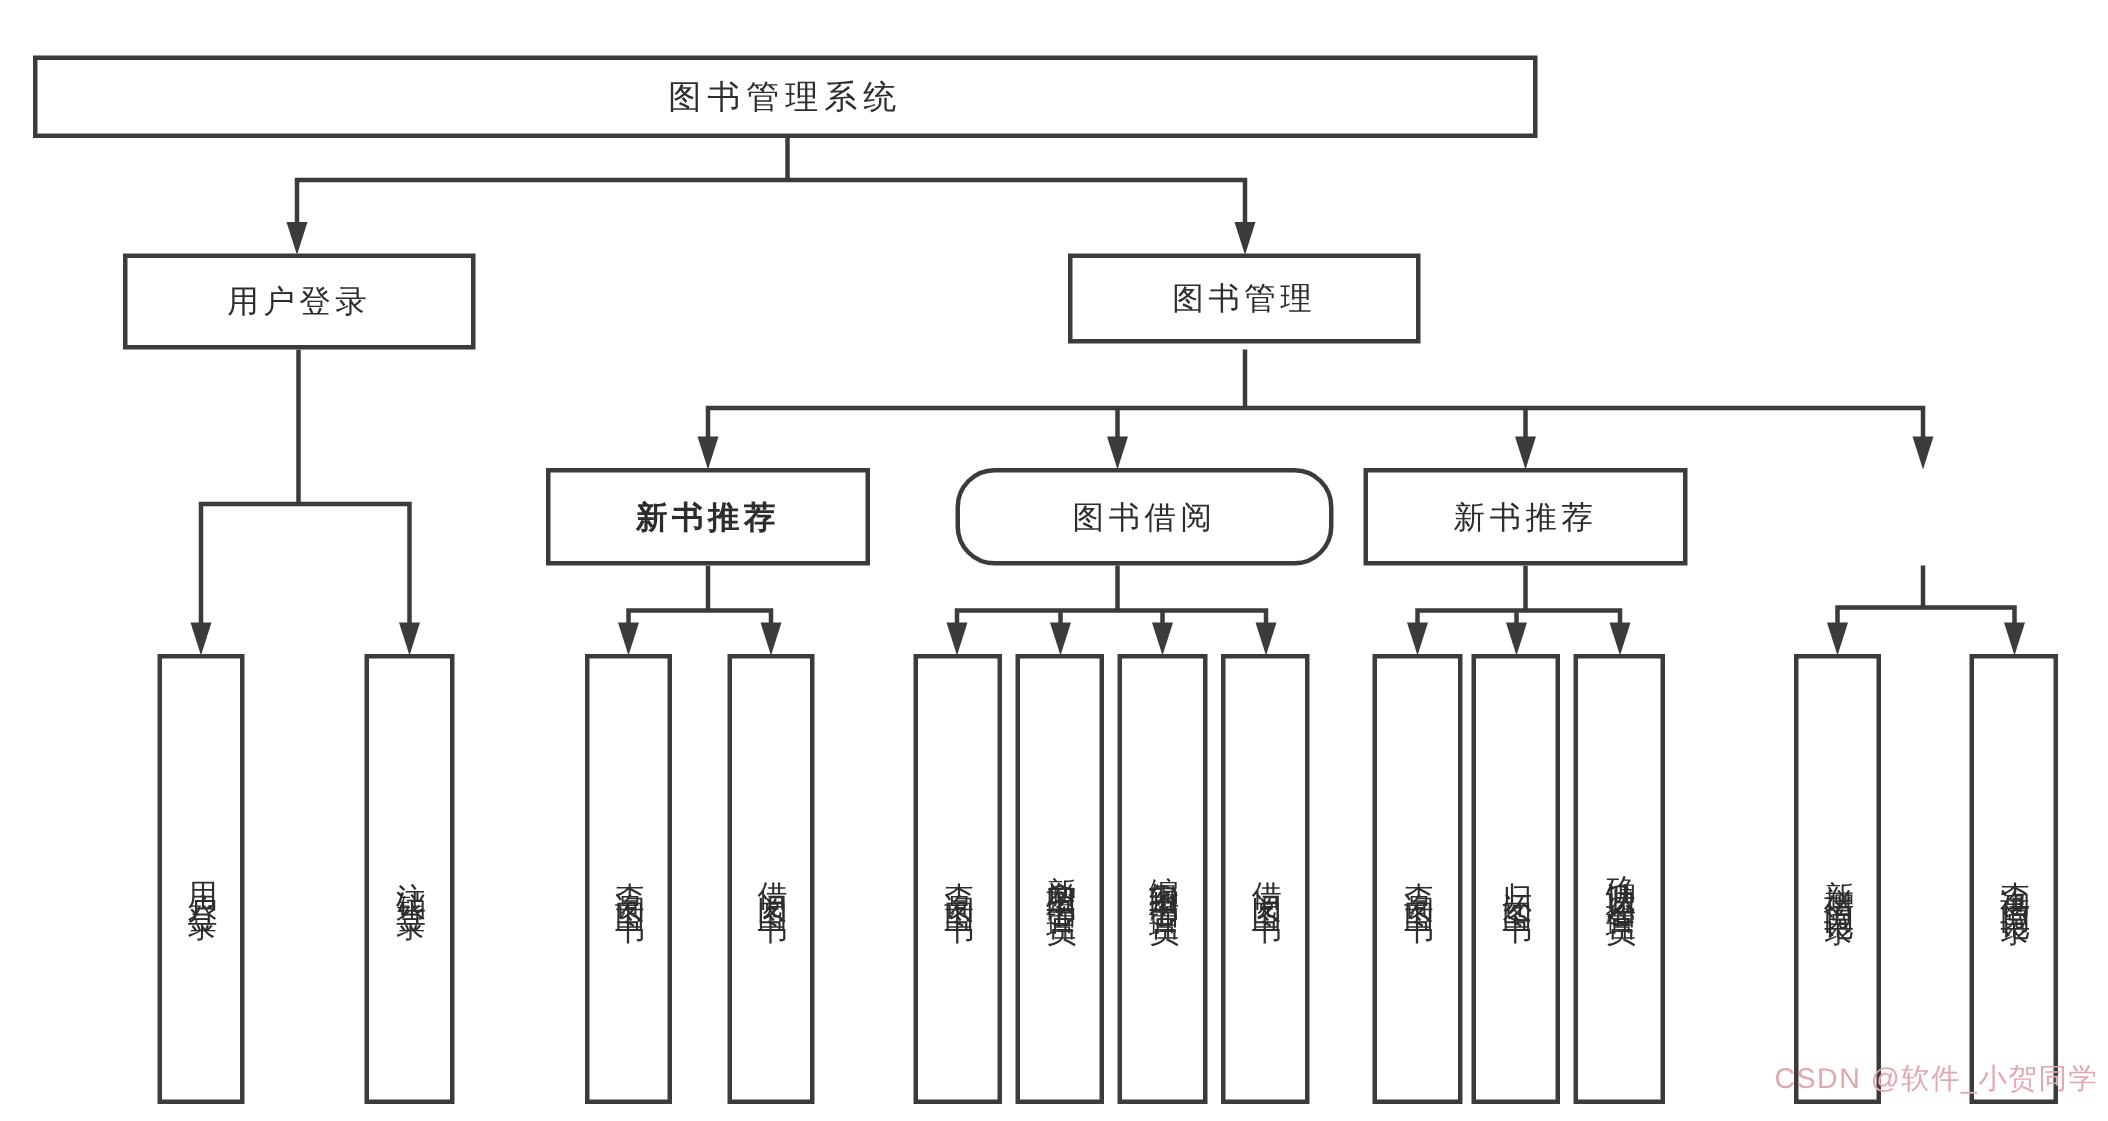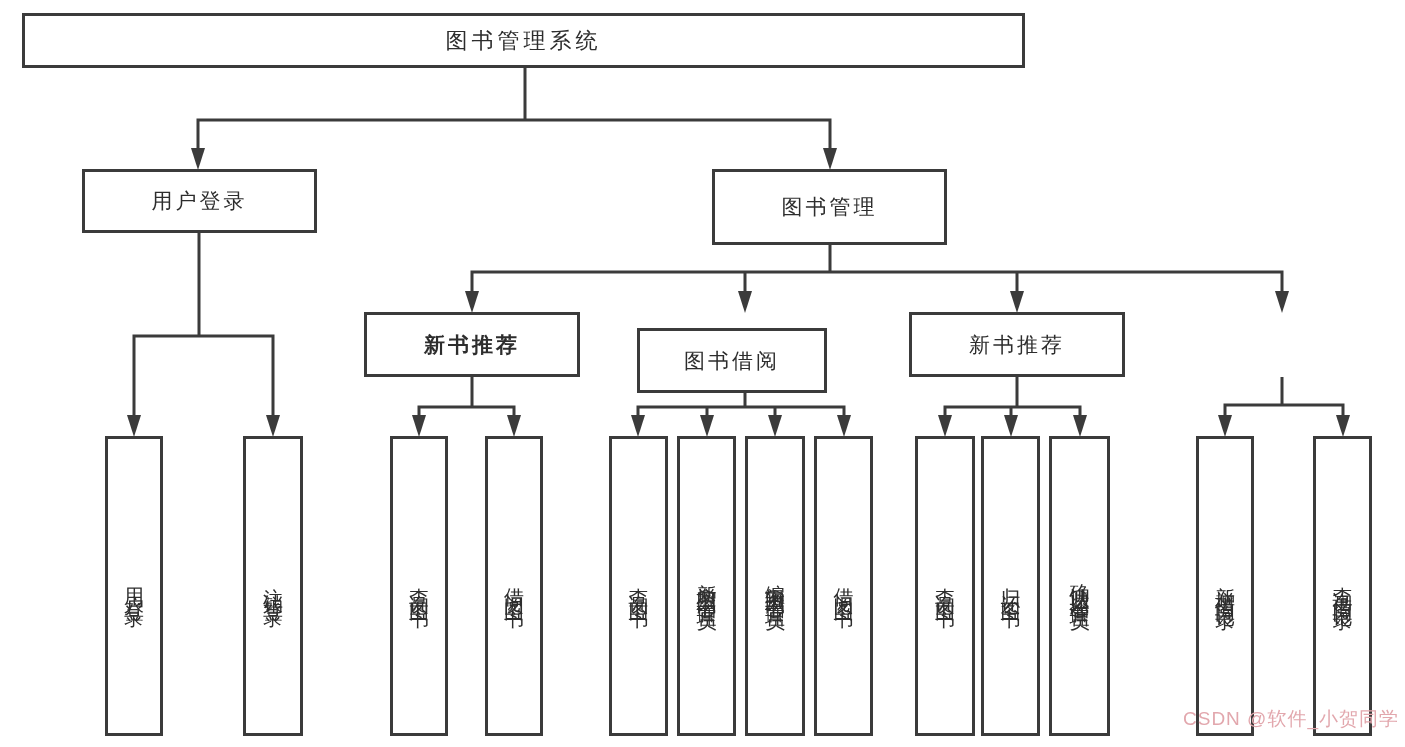--- a/index.html
+++ b/index.html
@@ -12,21 +12,21 @@
   svg.connectors{position:absolute;left:0;top:0;z-index:1;}
   .node{
     position:absolute;box-sizing:border-box;
     border:3px solid var(--line,#3b3b3b);
     background:#ffffff;
     display:flex;align-items:center;justify-content:center;
     color:var(--text,#2d2d2d);
     z-index:2;
   }
   .node-h{font-size:21px;letter-spacing:3px;white-space:nowrap;}
-  .node-root{font-size:22px;letter-spacing:4px;}
+  .node-root{font-size:22px;letter-spacing:4px;margin-top:24px;}
   .vtext{
     writing-mode:vertical-rl;text-orientation:mixed;
     font-size:20px;letter-spacing:7px;line-height:1.15;
     white-space:nowrap;
   }
   .watermark{
     position:absolute;left:1183px;top:706px;z-index:6;
     font-size:19px;letter-spacing:1px;white-space:nowrap;
     color:var(--watermark,#e2a7ad);
   }
@@ -72,24 +72,24 @@
       <polygon points="1004,415 1018,415 1011,437"></polygon>
       <polygon points="1073,415 1087,415 1080,437"></polygon>
       <polygon points="1218,415 1232,415 1225,437"></polygon>
       <polygon points="1336,415 1350,415 1343,437"></polygon>
     </g>
   </svg>
 
   <div class="node node-h node-root" style="left:22px;top:13px;width:1003px;height:55px;">图书管理系统</div>
 
   <div class="node node-h" style="left:82px;top:169px;width:235px;height:64px;">用户登录</div>
-  <div class="node node-h" style="left:712px;top:169px;width:235px;height:76px;">图书管理</div>
+  <div class="node node-h" style="left:712px;top:169px;width:235px;height:60px;">图书管理</div>
 
   <div class="node node-h" style="left:364px;top:312px;width:216px;height:65px;font-weight:bold;">新书推荐</div>
-  <div class="node node-h" style="left:637px;top:328px;width:190px;height:65px;">图书借阅</div>
+  <div class="node node-h" style="left:637px;top:312px;width:252px;height:65px;border-radius:26px;">图书借阅</div>
   <div class="node node-h" style="left:909px;top:312px;width:216px;height:65px;">新书推荐</div>
 
   <div class="node" style="left:105px;top:436px;width:58px;height:300px;">
     <span class="vtext">用户登录</span>
   </div>
   <div class="node" style="left:243px;top:436px;width:60px;height:300px;">
     <span class="vtext">注销登录</span>
   </div>
 
   <div class="node" style="left:390px;top:436px;width:58px;height:300px;">

